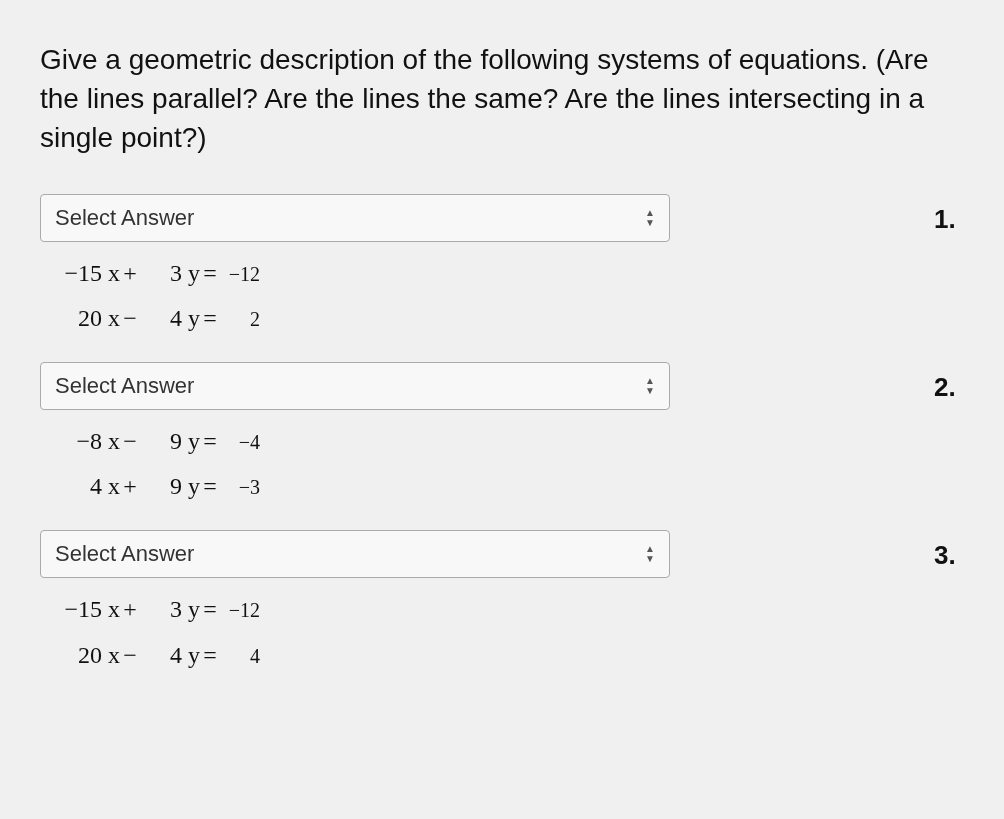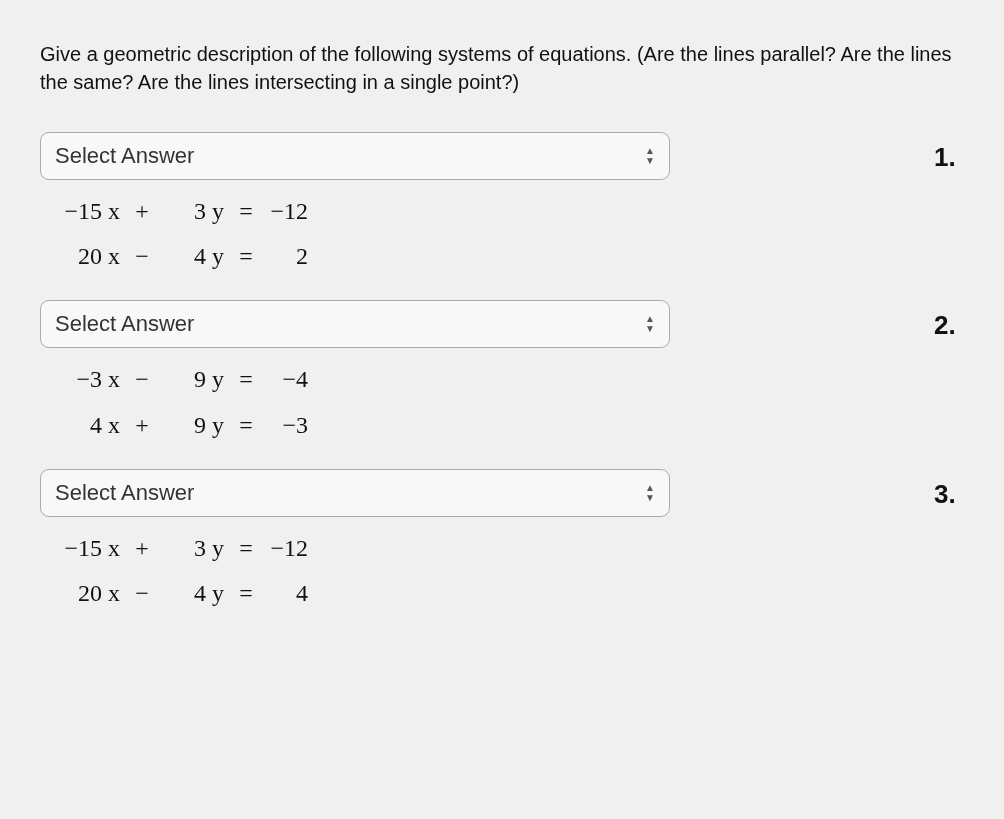--- a/index.html
+++ b/index.html
@@ -19,21 +19,21 @@
       padding: 40px 40px;
     }
 
     .page-container {
       background-color: #f0f0f0;
       width: 100%;
       max-width: 960px;
     }
 
     .instructions {
-      font-size: 20px;
+      font-size: 28px;
       font-weight: 400;
       color: #111;
       line-height: 1.4;
       margin-bottom: 36px;
       font-family: Arial, Helvetica, sans-serif;
     }
 
     .question-block {
       margin-bottom: 20px;
       display: flex;
@@ -43,21 +43,21 @@
 
     .question-content {
       flex: 1;
     }
 
     .select-dropdown {
       display: flex;
       align-items: center;
       justify-content: space-between;
       border: 1.5px solid #aaa;
-      border-radius: 9px;
+      border-radius: 4px;
       padding: 10px 14px;
       background: #f8f8f8;
       cursor: pointer;
       width: 100%;
       max-width: 630px;
       font-size: 22px;
       color: #333;
       font-family: Arial, Helvetica, sans-serif;
       margin-bottom: 10px;
     }
@@ -81,21 +81,20 @@
     .equation-system {
       padding-left: 20px;
       font-size: 24px;
       color: #111;
       line-height: 1.8;
     }
 
     .equation-row {
       display: flex;
       align-items: baseline;
-      gap: 12px;
       margin-bottom: 2px;
     }
 
     .eq-term {
       display: inline-block;
       min-width: 60px;
       text-align: right;
       font-family: Georgia, 'Times New Roman', serif;
       font-size: 24px;
     }
@@ -109,21 +108,21 @@
 
     .eq-equals {
       font-family: Georgia, 'Times New Roman', serif;
       font-size: 24px;
       min-width: 20px;
       text-align: center;
     }
 
     .eq-rhs {
       font-family: Georgia, 'Times New Roman', serif;
-      font-size: 24px;
+      font-size: 20px;
       min-width: 40px;
       text-align: right;
     }
   </style>
 </head>
 <body>
 
 <div class="page-container">
   <p class="instructions">Give a geometric description of the following systems of equations. (Are the lines parallel? Are the lines the same? Are the lines intersecting in a single point?)</p>
 
@@ -160,21 +159,21 @@
         <div class="question-content">
           <div class="select-dropdown">
             <span>Select Answer</span>
             <span class="chevron-icon" style="display: flex; flex-direction: column; align-items: center; font-size: 10px; line-height: 1; color: rgb(85, 85, 85);">
               <span>▲</span>
               <span>▼</span>
             </span>
           </div>
           <div class="equation-system">
             <div class="equation-row">
-              <span class="eq-term">−3 x</span>
+              <span class="eq-term">−8 x</span>
               <span class="eq-op">−</span>
               <span class="eq-term">9 y</span>
               <span class="eq-equals">=</span>
               <span class="eq-rhs">−4</span>
             </div>
             <div class="equation-row">
               <span class="eq-term">4 x</span>
               <span class="eq-op">+</span>
               <span class="eq-term">9 y</span>
               <span class="eq-equals">=</span>

